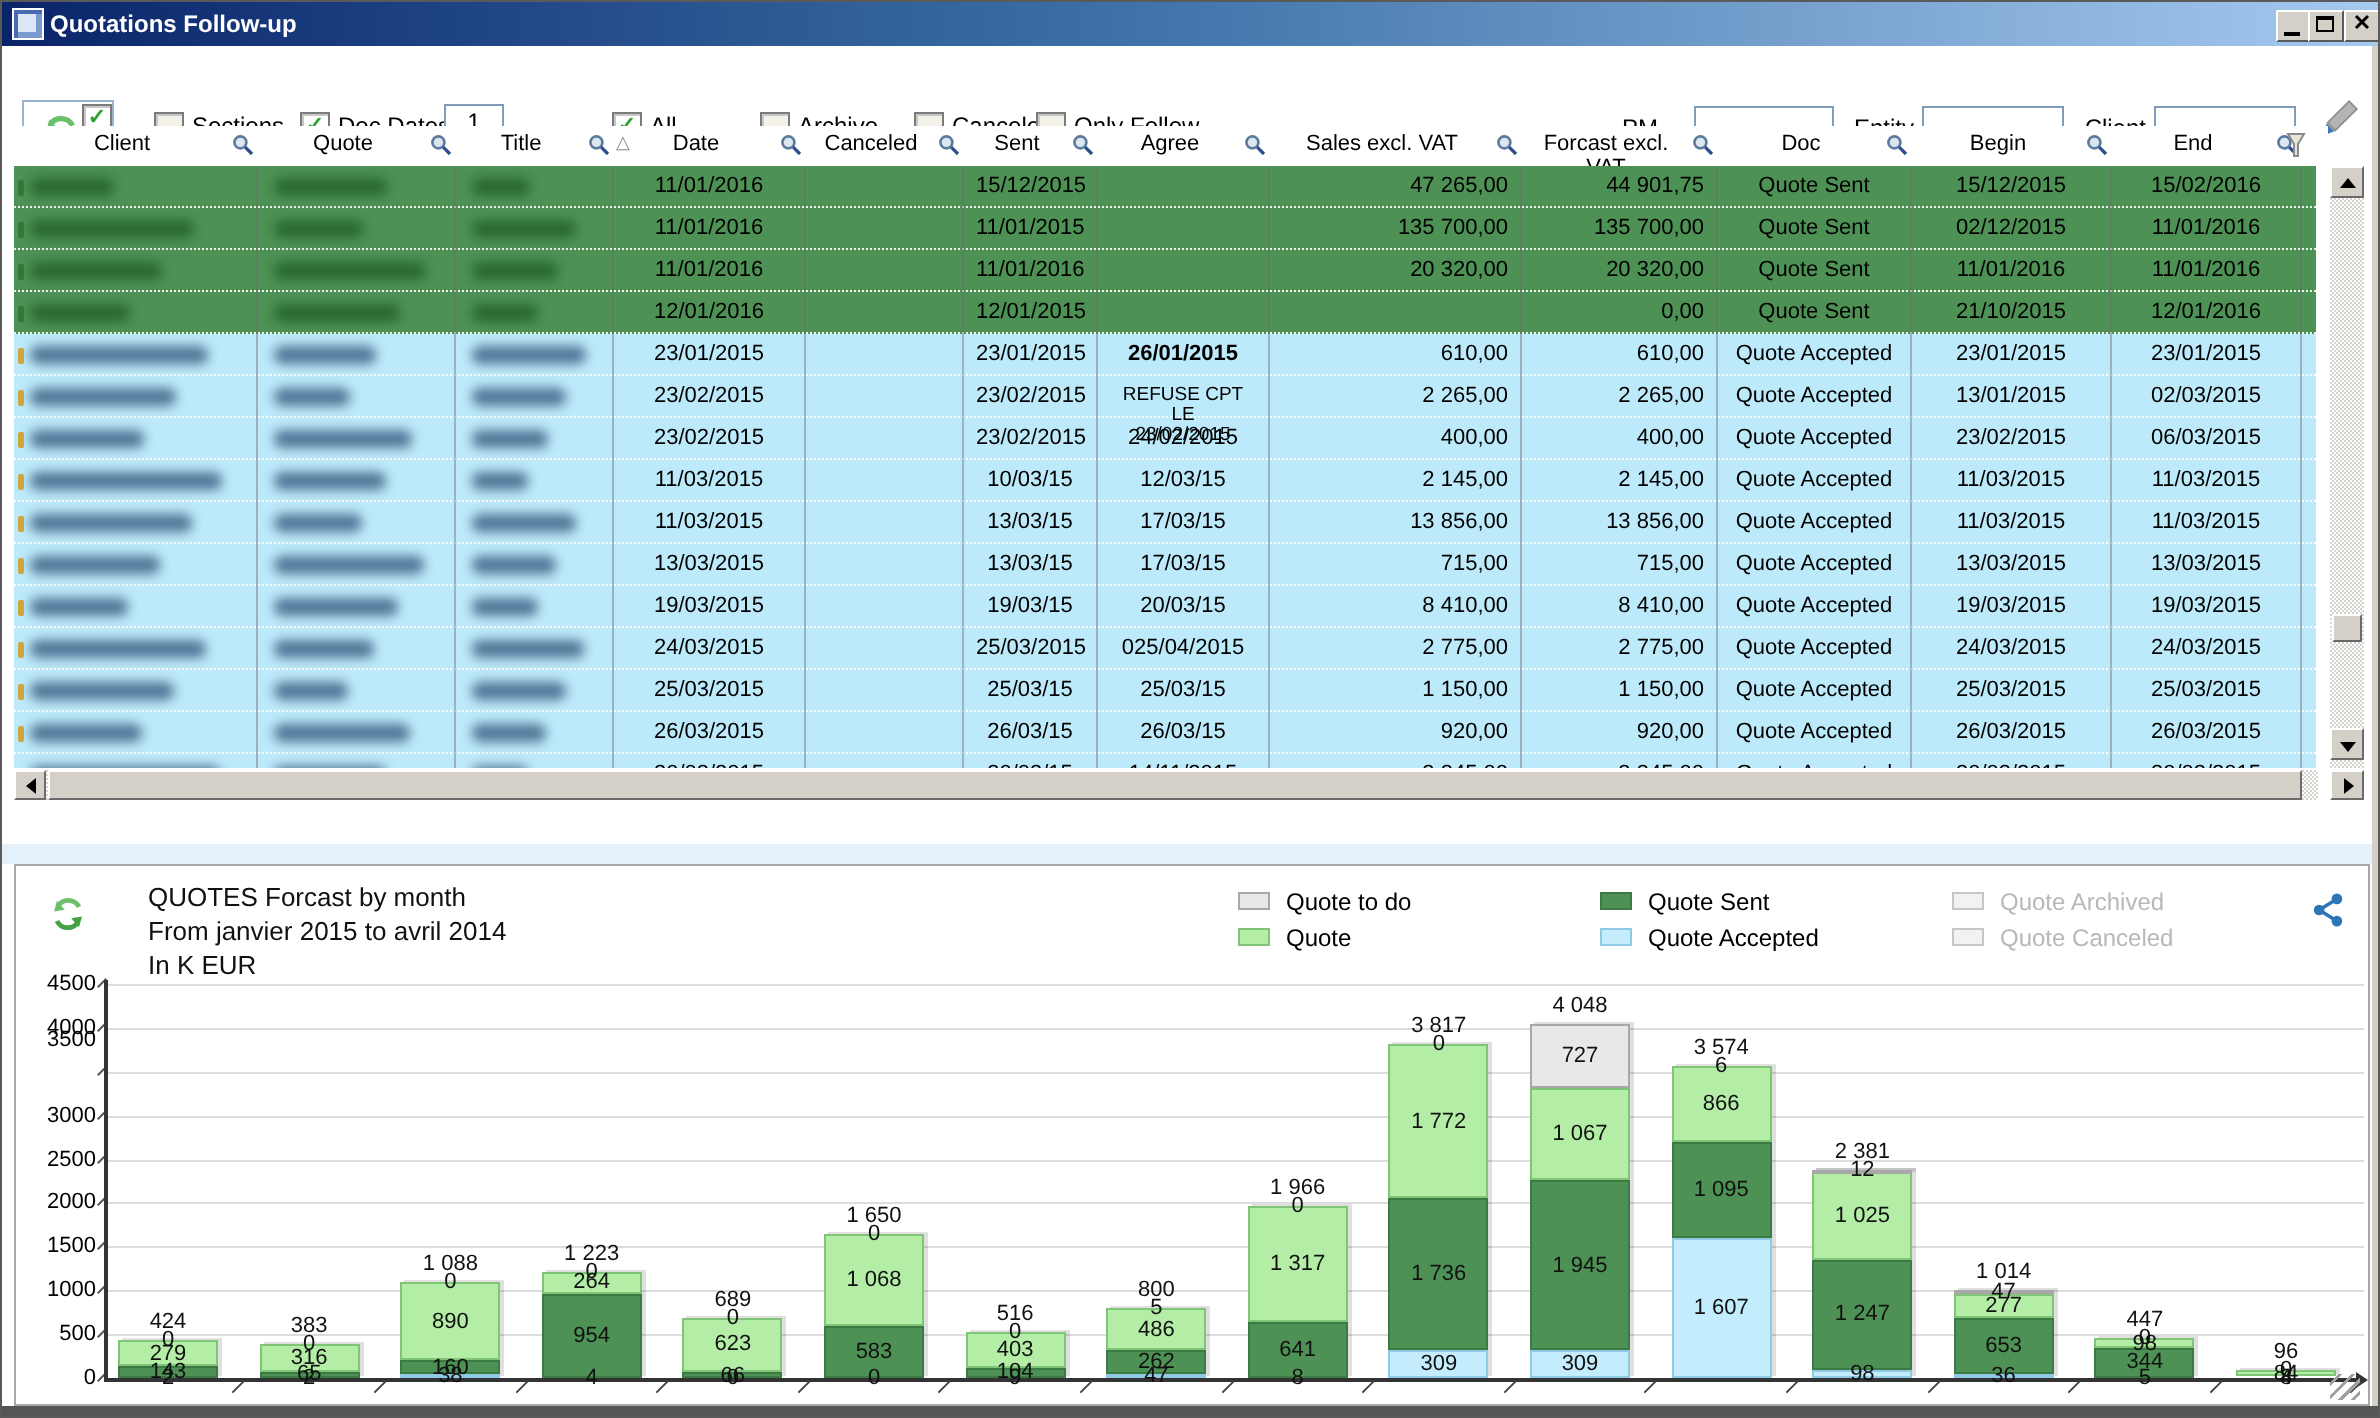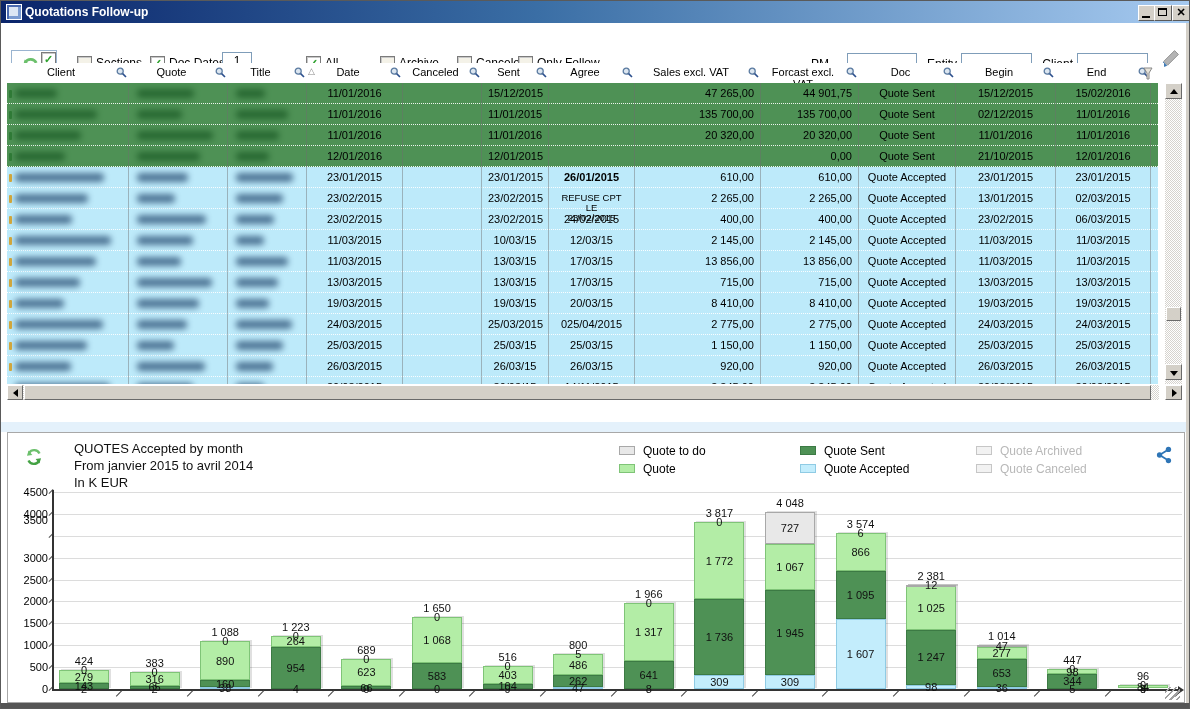--- a/index.html
+++ b/index.html
@@ -805,21 +805,21 @@
 
   <div class="abs" id="chart-panel">
     <span class="abs" style="left:16px;top:14px;">
       <svg width="20" height="20" viewBox="0 0 20 20">
           <path d="M15.5 6.5 A6 6 0 0 0 5 6" stroke="#6cc06c" stroke-width="2.4" fill="none"></path>
           <polygon points="3.0,8.7 8.4,7.9 4.5,3.4" fill="#6cc06c"></polygon>
           <path d="M4.5 13.5 A6 6 0 0 0 15 14" stroke="#44a244" stroke-width="2.4" fill="none"></path>
           <polygon points="17.0,11.3 11.6,12.1 15.5,16.6" fill="#44a244"></polygon>
         </svg>
     </span>
-    <div class="abs charttitle" style="left:66px;top:7px;">QUOTES Accepted by month</div>
+    <div class="abs charttitle" style="left:66px;top:7px;">QUOTES Forcast by month</div>
     <div class="abs charttitle" style="left:66px;top:24px;">From janvier 2015 to avril 2014</div>
     <div class="abs charttitle" style="left:66px;top:41px;">In K EUR</div>
 
     <span class="abs legsw" id="sw0" style="left: 611px; top: 13px; background: rgb(232, 232, 232); border-color: rgb(168, 168, 168);"></span>
     <span class="abs legtxt" style="left:635px;top:12px;">Quote to do</span>
     <span class="abs legsw" id="sw1" style="left: 611px; top: 31px; background: rgb(179, 237, 166); border-color: rgb(127, 196, 119);"></span>
     <span class="abs legtxt" style="left:635px;top:30px;">Quote</span>
     <span class="abs legsw" id="sw2" style="left: 792px; top: 13px; background: rgb(78, 145, 85); border-color: rgb(60, 122, 68);"></span>
     <span class="abs legtxt" style="left:816px;top:12px;">Quote Sent</span>
     <span class="abs legsw" id="sw3" style="left: 792px; top: 31px; background: rgb(195, 237, 252); border-color: rgb(143, 203, 228);"></span>

